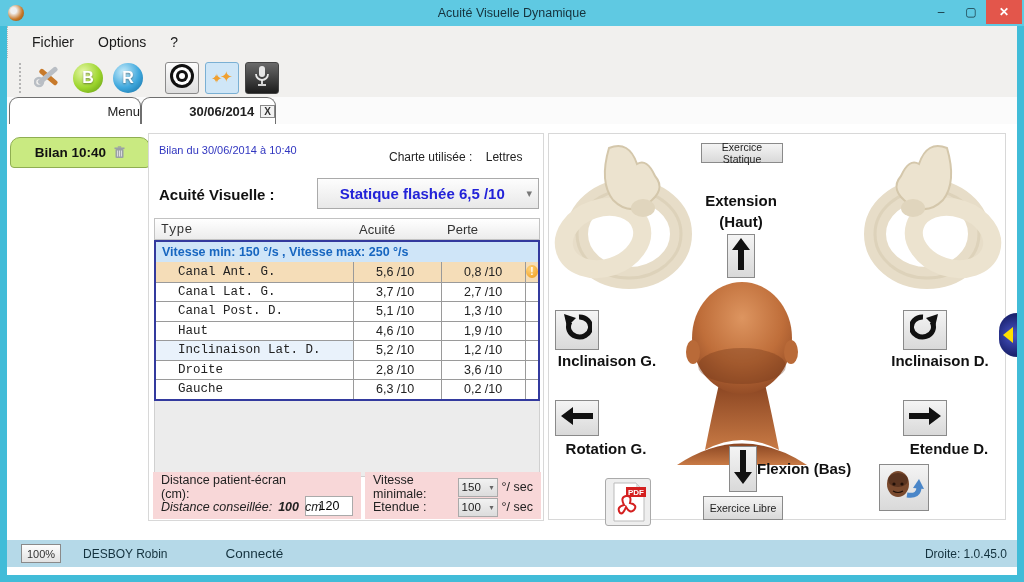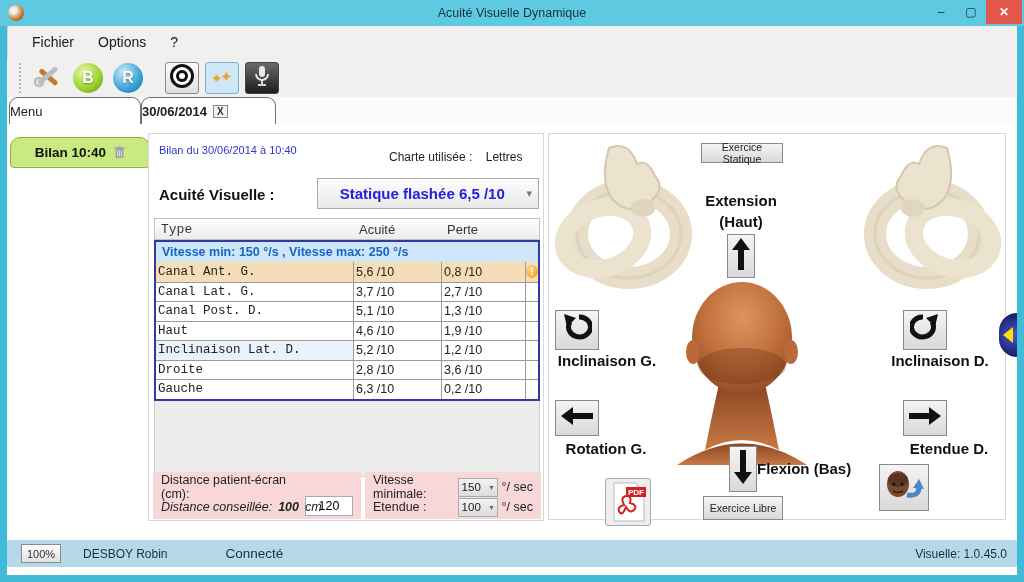--- a/index.html
+++ b/index.html
@@ -32,21 +32,21 @@
   .sphere.b { background:radial-gradient(circle at 35% 30%, #e6f7a8, #9ed62e 55%, #5a9410); }
   .sphere.r { background:radial-gradient(circle at 35% 30%, #c8ecfa, #3fa8dd 55%, #116a9e); }
   .tb-btn.framed { border:1px solid #8a8a8a; background:linear-gradient(#fdfdfd,#dedede); }
   .tb-btn.selected { border:1px solid #7ab0d4; background:#cfe6f7; }
   .tb-btn.dark { border:1px solid #444; background:linear-gradient(#6a6a6a,#1c1c1c); }
   .sparkle { color:#f0a030; font-size:13px; line-height:0; }
   .sparkle .s1{ font-size:15px; } .sparkle .s2{ font-size:10px; }
 
   .tabbar { position:absolute; left:7px; top:97px; width:1010px; height:27px; background:#fbfbfb; display:flex; }
   .tab { height:27px; border:1px solid #6f6f6f; border-bottom:none; border-radius:9px 9px 0 0; background:#fff;
-    display:flex; align-items:center; justify-content:flex-start; font-size:13px; color:#222; gap:6px; }
+    display:flex; align-items:center; justify-content:flex-end; font-size:13px; color:#222; gap:6px; }
   .tab.menu { width:132px; margin-left:2px; }
   .tab.active { width:135px; font-weight:bold; }
   .tab-close { border:1px solid #888; background:#f2f2f2; font-size:10px; font-weight:bold; padding:0 3px; color:#333; }
 
   .content { position:absolute; left:7px; top:124px; width:1010px; height:416px; background:#fff; }
 
   
   .bilan-chip { position:absolute; left:3px; top:13px; width:140px; height:31px; background:#c9ea81;
     border:1px solid #8fae52; border-radius:10px 10px 4px 4px; display:flex; align-items:center; justify-content:center;
     gap:8px; font-weight:bold; font-size:13.5px; color:#111; }
@@ -64,21 +64,21 @@
   .acuity-combo .txt { flex:1; text-align:center; font-size:15px; font-weight:bold; color:#2222d8; }
   .combo-arrow { color:#777; font-size:11px; margin-right:6px; }
 
   .vtable { position:absolute; left:5px; top:84px; width:386px; }
   .thead { display:flex; background:linear-gradient(#fff,#ececec); border:1px solid #c2c2c2; height:22px; align-items:center; }
   .thead .c { font-size:13px; color:#333; padding-left:6px; }
   .tbody { border:2px solid #333a9e; }
   .inforow { background:#cfe5f8; color:#1766c0; font-weight:bold; font-size:12.5px; height:20px;
     display:flex; align-items:center; padding-left:6px; }
   .trow { display:flex; height:19.5px; align-items:center; border-top:1px solid #9a9a9a; background:#fff; font-size:12.5px; color:#222; }
-  .trow .c { padding-left:2px; height:100%; display:flex; align-items:center; border-right:1px solid #9a9a9a; }
+  .trow .c { padding-left:22px; height:100%; display:flex; align-items:center; border-right:1px solid #9a9a9a; }
   .c.ctype { width:198px;font-family:Liberation Mono, monospace; } .c.cacu { width:88px; } .c.cperte { width:84px; } .c.cbadge { width:12px; border-right:none; justify-content:center; padding-left:0; }
   .trow.selected { background:#f5ddb8; }
   .trow .tint { background:#e9f2fb; }
   .badge { width:13px; height:13px; border-radius:50%; background:radial-gradient(circle at 35% 30%, #ffd27a, #f09a18);
     color:#fff; font-size:10px; font-weight:bold; display:flex; align-items:center; justify-content:center; }
   .tfiller { height:76px; background:#ececec; border:1px solid #d0d0d0; border-top:none; }
 
   .pink { position:absolute; background:#f8d7d8; height:47px; top:338px; font-size:12.5px; color:#222; padding:6px 8px; }
   .pink.left { left:4px; width:208px; }
   .pink.right { left:216px; width:176px; }
@@ -454,17 +454,17 @@
 
     <div class="dome dome-right">
       <span class="tri-left"></span>
     </div>
   </div>
 
   <div class="statusbar">
     <div class="zoom-btn">100%</div>
     <div class="sb-user">DESBOY Robin</div>
     <div class="sb-status">Connecté</div>
-    <div class="sb-version">Visuelle: 1.0.45.0</div>
+    <div class="sb-version">Droite: 1.0.45.0</div>
   </div>
   <div class="white-strip"></div>
 
 </div>
 
 </body></html>

